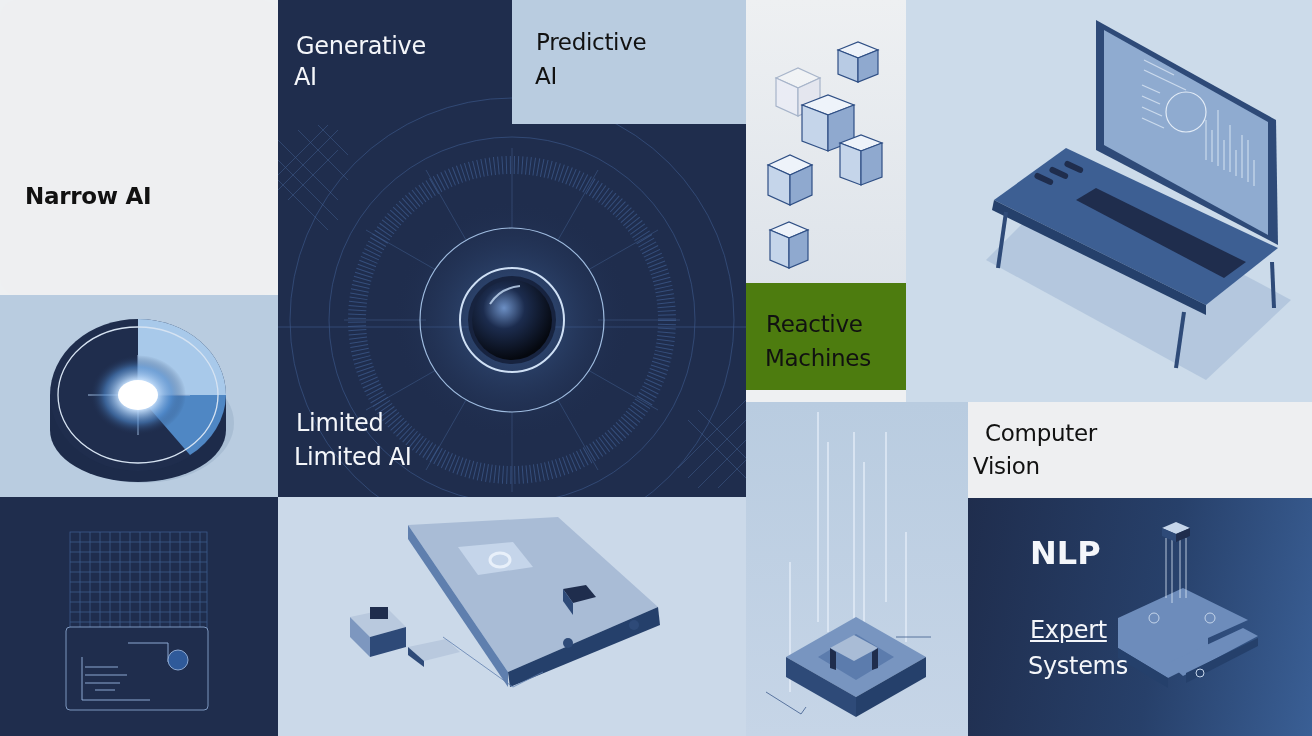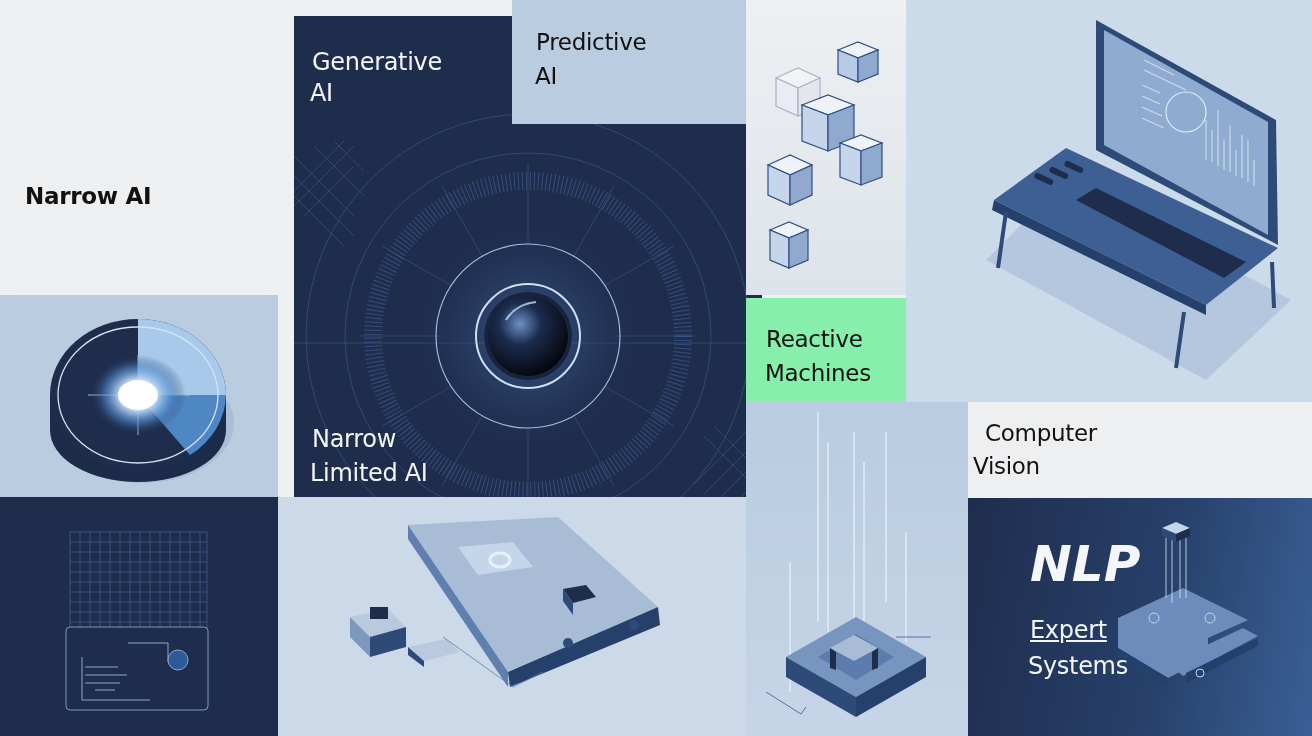--- a/index.html
+++ b/index.html
@@ -74,21 +74,21 @@
         <line x1="85" y1="178" x2="127" y2="178"></line>
         <line x1="85" y1="186" x2="120" y2="186"></line>
         <line x1="95" y1="193" x2="115" y2="193"></line>
       <polyline points="128,146 168,146 168,165"></polyline>
       <polyline points="82,160 82,203 150,203"></polyline>
     </g>
     <circle cx="178" cy="163" r="10" fill="#2f5a9a" stroke="#8ca8d2"></circle>
   </svg>
 </div>
 
-<div class="panel" style="left:278px;top:16px;width:468px;height:497px;background:#1f2d4d;margin-left:16px;">
+<div class="panel" style="left:278px;top:0;width:468px;height:497px;background:#1f2d4d;">
   <svg width="468" height="497">
     <defs>
       <radialGradient id="orb" cx="40%" cy="35%" r="65%">
         <stop offset="0%" stop-color="#6c8fc4"></stop>
         <stop offset="40%" stop-color="#1c2c4e"></stop>
         <stop offset="100%" stop-color="#05080f"></stop>
       </radialGradient>
       <radialGradient id="halo" cx="50%" cy="50%" r="50%">
         <stop offset="0%" stop-color="#4f7fc0" stop-opacity="0.6"></stop>
         <stop offset="100%" stop-color="#1f2d4d" stop-opacity="0"></stop>
@@ -122,21 +122,21 @@
     <path d="M212 304 Q222 288 242 286" stroke="#c7dcf5" stroke-width="2" fill="none" opacity="0.8"></path>
     <g stroke="#4a6a9f" stroke-width="0.6" fill="none" opacity="0.7">
       <path d="M0 140 L60 200 M0 160 L60 220 M0 180 L50 230 M20 130 L70 180 M40 125 L70 155"></path>
       <path d="M60 130 L0 190 M60 150 L10 200 M50 125 L0 175"></path>
       <path d="M468 420 L410 478 M468 440 L420 488 M468 460 L440 488 M468 400 L400 468"></path>
       <path d="M410 420 L468 478 M420 410 L468 458"></path>
     </g>
   </svg>
   <div class="label light-text" style="left:18px;top:32px;font-size:24px;">Generative</div>
   <div class="label light-text" style="left:16px;top:63px;font-size:24px;">AI</div>
-  <div class="label light-text" style="left:18px;top:409px;font-size:24px;">Narrow</div>
+  <div class="label light-text" style="left:18px;top:409px;font-size:24px;">Limited</div>
   <div class="label light-text" style="left:16px;top:443px;font-size:24px;">Limited AI</div>
 </div>
 
 <div class="panel" style="left:512px;top:0;width:265px;height:124px;background:#b9cce0;">
   <div class="label dark-text" style="left:24px;top:28px;font-size:23px;">Predictive</div>
   <div class="label dark-text" style="left:23px;top:62px;font-size:23px;">AI</div>
 </div>
 
 <div class="panel" style="left:746px;top:0;width:160px;height:295px;background:linear-gradient(#eef0f2,#dde3ea);">
   <svg width="160" height="295">
@@ -168,21 +168,21 @@
         </g>
       <g transform="translate(24,222)">
           <path d="M0 8 L19 0 L38 8 L19 16 Z" fill="#eef3fa"></path>
           <path d="M0 8 L19 16 L19 46 L0 38 Z" fill="#c5d5ea"></path>
           <path d="M19 16 L38 8 L38 38 L19 46 Z" fill="#8fa9cf"></path>
         </g>
     </g>
   </svg>
 </div>
 
-<div class="panel" style="left:746px;top:298px;width:160px;height:107px;background:#86efac;">
+<div class="panel" style="left:746px;top:283px;width:160px;height:107px;background:#4d7c0f;">
   <div class="label dark-text" style="left:20px;top:27px;font-size:23px;">Reactive</div>
   <div class="label dark-text" style="left:19px;top:61px;font-size:23px;">Machines</div>
 </div>
 
 <div class="panel" style="left:906px;top:0;width:406px;height:402px;background:#ccdbea;">
   <svg width="406" height="402">
     <path d="M80 260 L300 380 L385 300 L160 180 Z" fill="#a9bfd8" opacity="0.7"></path>
     <path d="M190 20 L370 120 L372 245 L190 150 Z" fill="#2e4a78"></path>
     <path d="M198 30 L362 122 L362 235 L198 145 Z" fill="#8fabd0"></path>
     <g stroke="#dbe7f5" stroke-width="1.2" opacity="0.8">
@@ -282,16 +282,16 @@
     <g stroke="#dbe7f5" stroke-width="1" opacity="0.8">
       <line x1="198" y1="40" x2="198" y2="100"></line>
         <line x1="204" y1="40" x2="204" y2="105"></line>
         <line x1="212" y1="40" x2="212" y2="100"></line>
         <line x1="218" y1="40" x2="218" y2="100"></line>
     </g>
     <path d="M194 30 L208 24 L222 30 L208 36 Z" fill="#c5d5ea"></path>
     <path d="M194 30 L208 36 L208 44 L194 38 Z" fill="#2e4a78"></path>
     <path d="M208 36 L222 30 L222 38 L208 44 Z" fill="#1f2d4d"></path>
   </svg>
-  <div class="label light-text" style="left:62px;top:36px;font-size:50px;font-weight:bold;letter-spacing:0;font-style:italic;">NLP</div>
+  <div class="label light-text" style="left:62px;top:36px;font-size:32px;font-weight:bold;letter-spacing:0;">NLP</div>
   <div class="label light-text" style="left:62px;top:118px;font-size:24px;text-decoration:underline;">Expert</div>
   <div class="label light-text" style="left:60px;top:154px;font-size:24px;">Systems</div>
 </div>
 
 </body></html>

